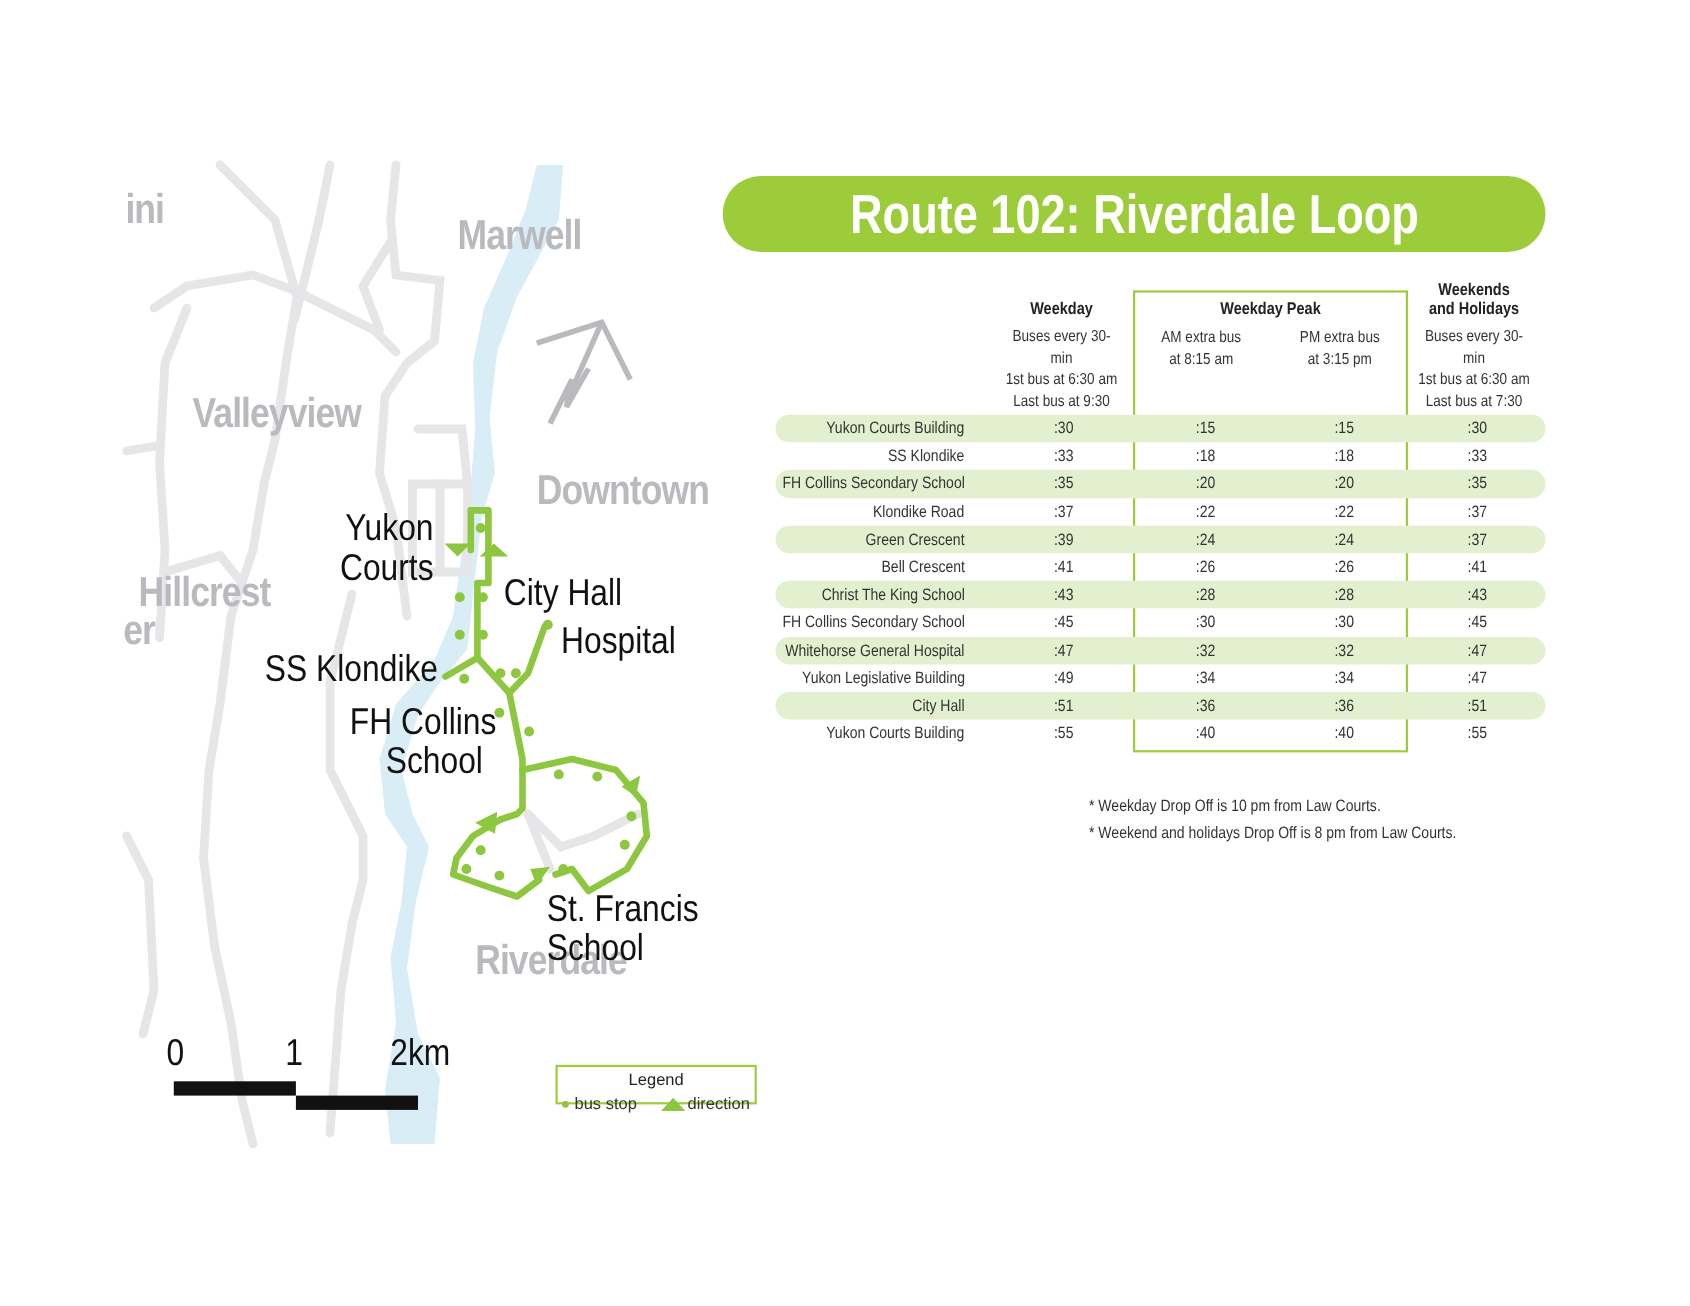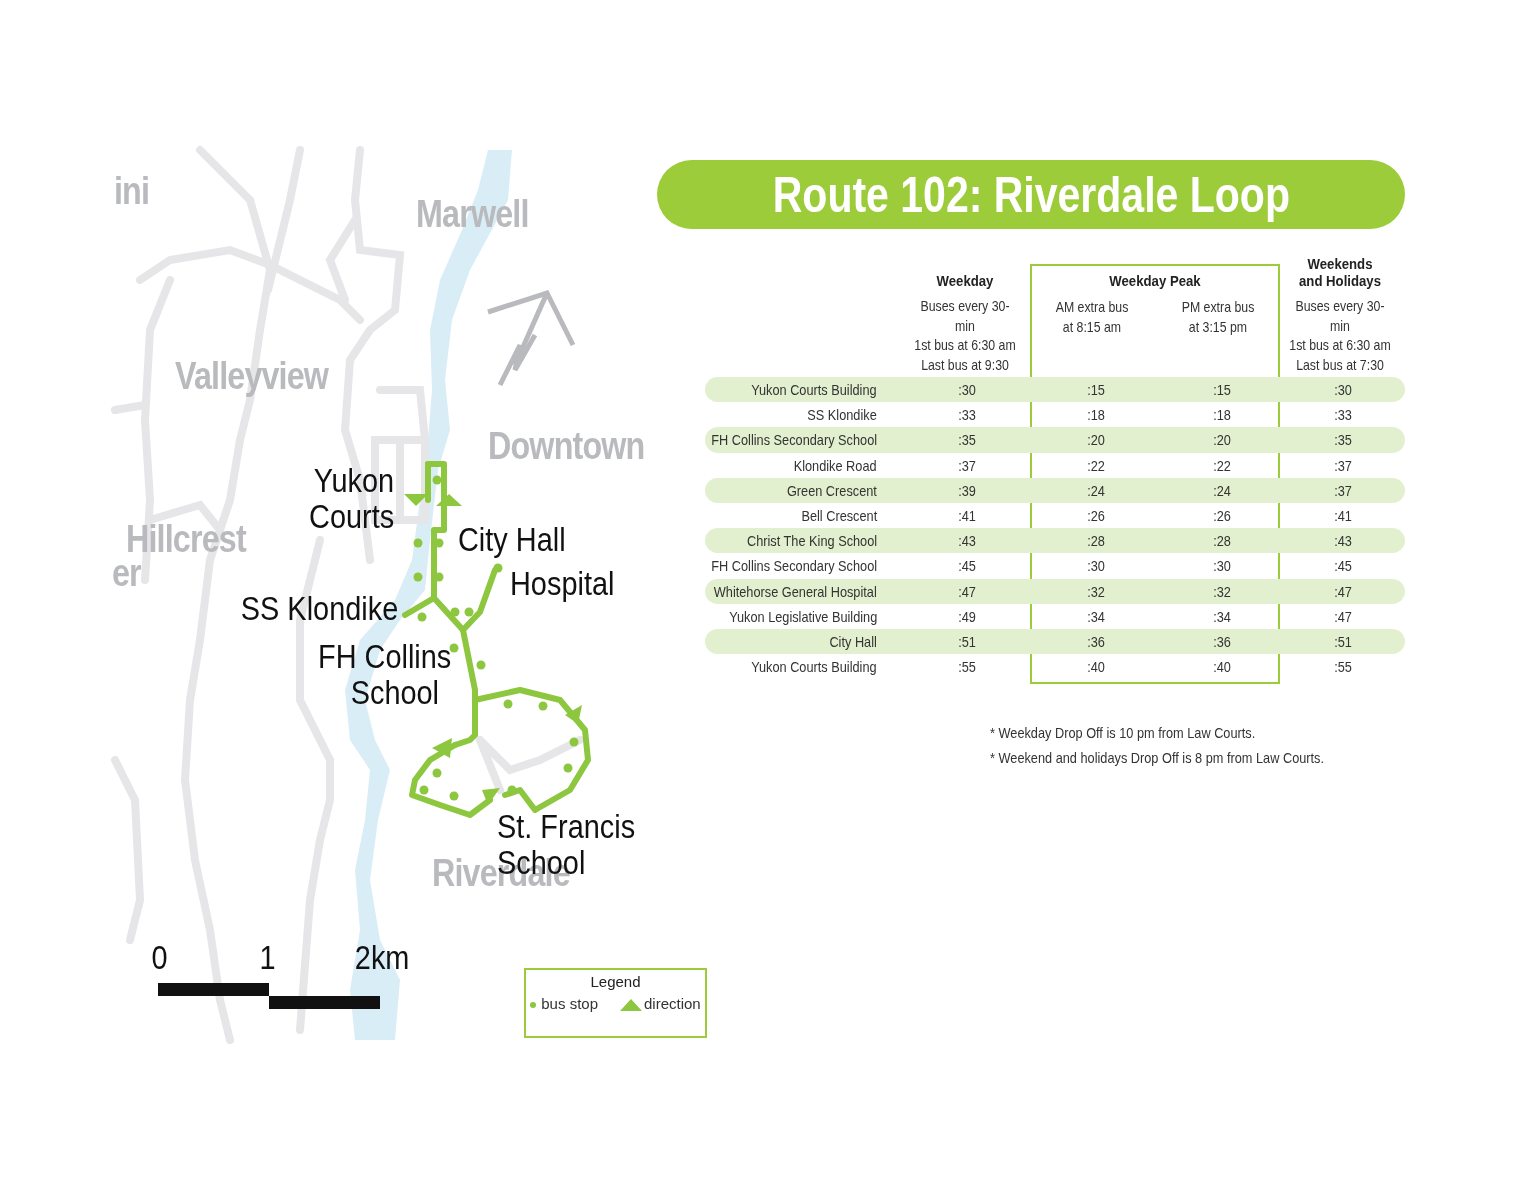--- a/index.html
+++ b/index.html
@@ -3,21 +3,21 @@
 <meta charset="utf-8">
 <style>
   html,body{margin:0;padding:0;background:#fff;}
   body{width:1536px;height:1187px;position:relative;overflow:hidden;font-family:"Liberation Sans",sans-serif;}
   .map{position:absolute;left:0;top:0;width:760px;height:1100px;}
   .map svg{position:absolute;left:0;top:0;}
   .nb{position:absolute;font-family:"Liberation Sans",sans-serif;font-weight:bold;color:#b9babd;font-size:38px;letter-spacing:-1px;transform:scaleX(0.85);transform-origin:left top;}
   .lbl{position:absolute;font-family:"Liberation Sans",sans-serif;color:#111;font-size:34px;line-height:36px;transform:scaleX(0.85);transform-origin:left top;}
   .lbl.r{text-align:right;transform-origin:right top;}
   .scale-lbl{position:absolute;font-size:34px;color:#111;transform:scaleX(0.85);}
-  .legend{position:absolute;left:505px;top:968px;width:183px;height:70px;border:2px solid #9dcc3a;box-sizing:border-box;background:#fff;text-align:center;font-size:15px;color:#222;margin-left:19px;}
+  .legend{position:absolute;left:505px;top:968px;width:183px;height:36px;border:2px solid #9dcc3a;box-sizing:border-box;background:#fff;text-align:center;font-size:15px;color:#222;}
   .legend .t{margin-top:3px;}
   .legend .row{display:flex;justify-content:center;align-items:center;gap:22px;margin-top:1px;}
   .dot{display:inline-block;width:6px;height:6px;border-radius:50%;background:#8dc63f;margin-right:5px;vertical-align:middle;}
   .tri{display:inline-block;width:0;height:0;border-left:11px solid transparent;border-right:11px solid transparent;border-bottom:12px solid #8dc63f;margin-right:2px;vertical-align:middle;}
 
   .title-bar{position:absolute;left:657px;top:160px;width:748px;height:69px;background:#9dcc3a;border-radius:35px;display:flex;align-items:center;justify-content:center;}
   .title-bar span{color:#fff;font-weight:bold;font-size:50px;transform:scaleX(0.82);display:inline-block;white-space:nowrap;}
 
   .peak-box{position:absolute;left:1030px;top:264px;width:250px;height:420px;border:2px solid #9dcc3a;box-sizing:border-box;}
   .hdr{position:absolute;text-align:center;color:#222;font-size:15px;transform:scaleX(0.85);}

